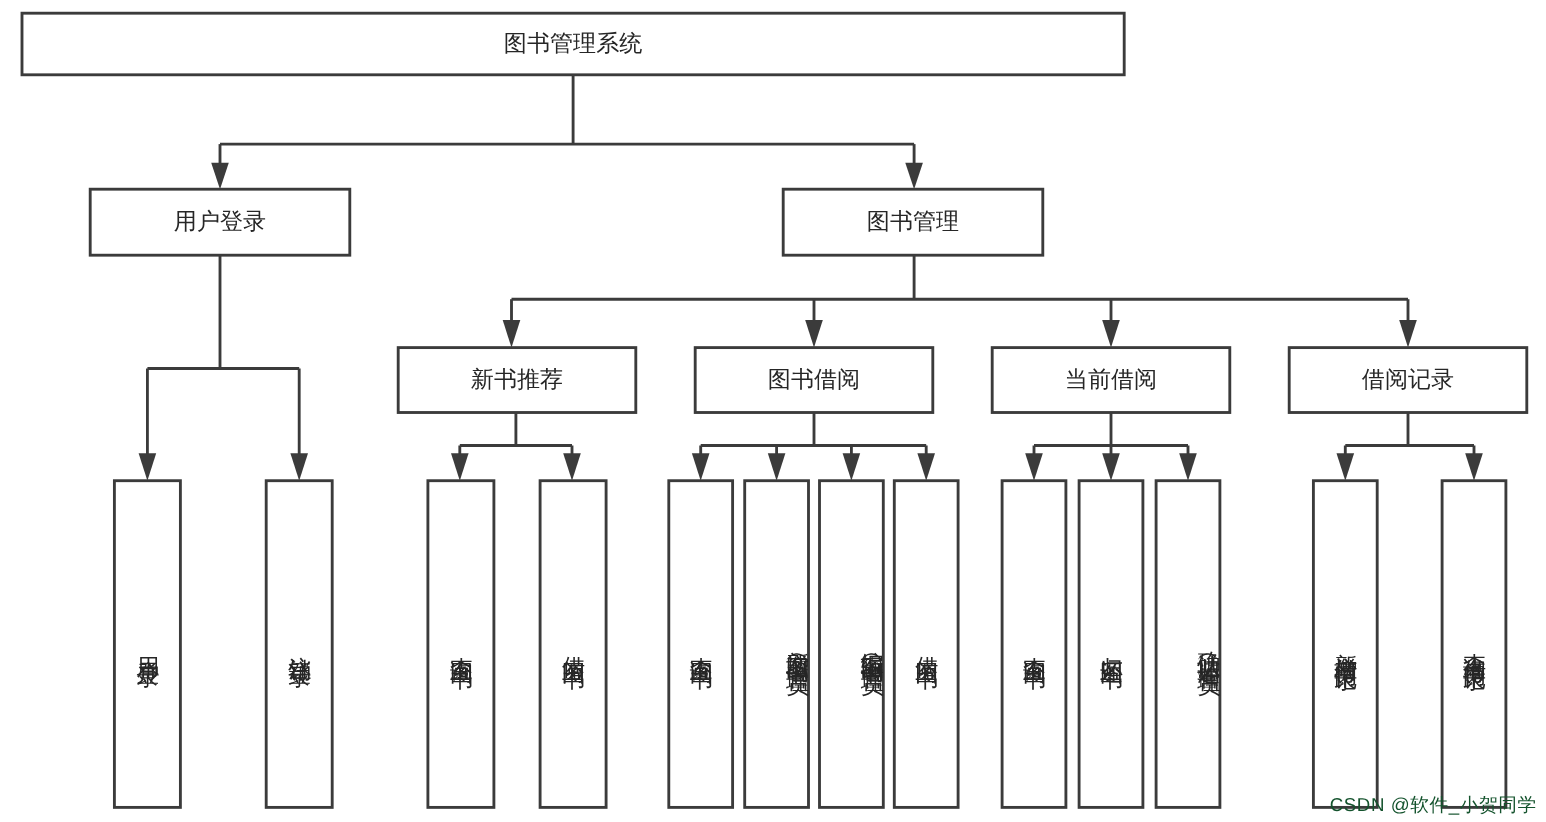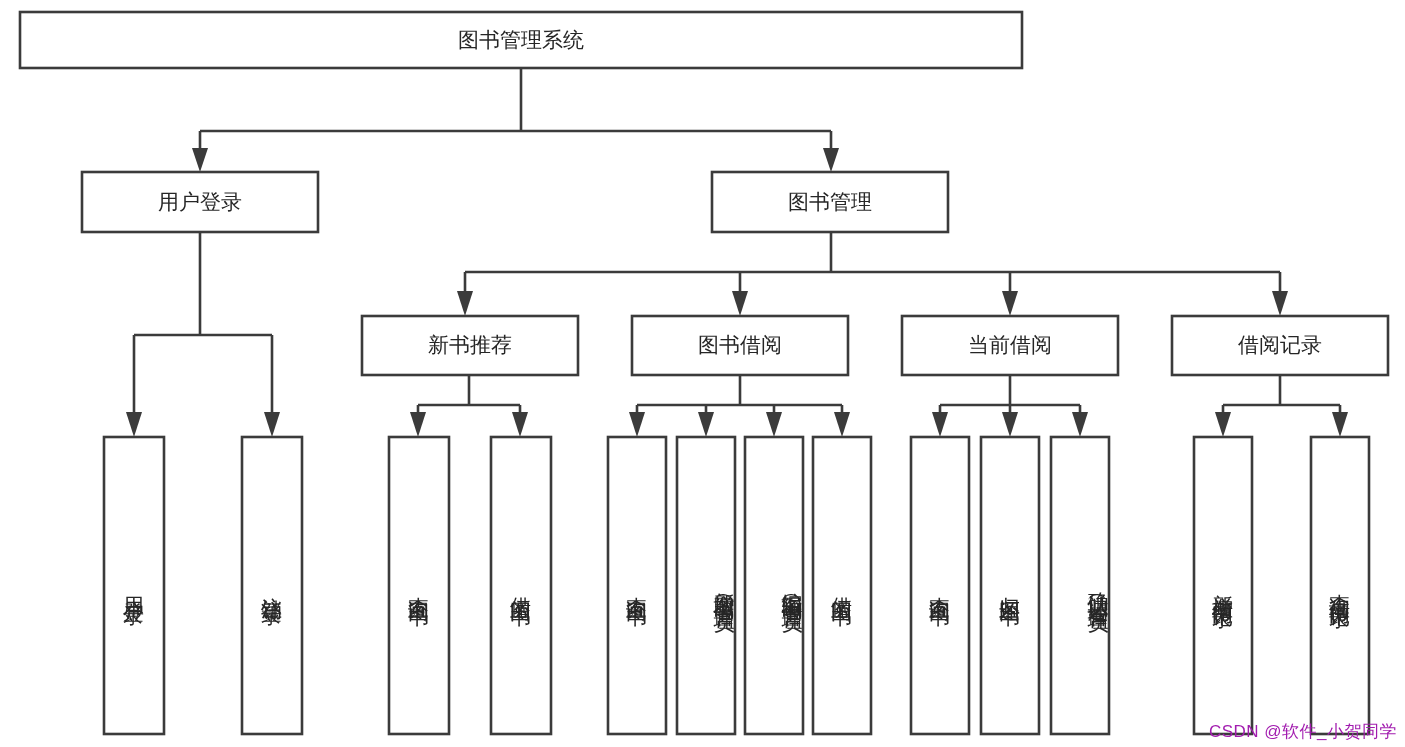--- a/index.html
+++ b/index.html
@@ -63,21 +63,21 @@
     color: #262626;
     white-space: nowrap;
     pointer-events: none;
   }
   .watermark {
     position: absolute;
     right: 8px;
     bottom: 4px;
     font-family: "Liberation Sans", "DejaVu Sans", sans-serif;
     font-size: 17px;
-    color: #a21caf;
+    color: #14532d;
     letter-spacing: 0.5px;
     white-space: nowrap;
   }
 </style>
 </head>
 <body>
 
 <div id="diagram-root">
 
   <svg class="flow" viewBox="0 0 1405 747">

